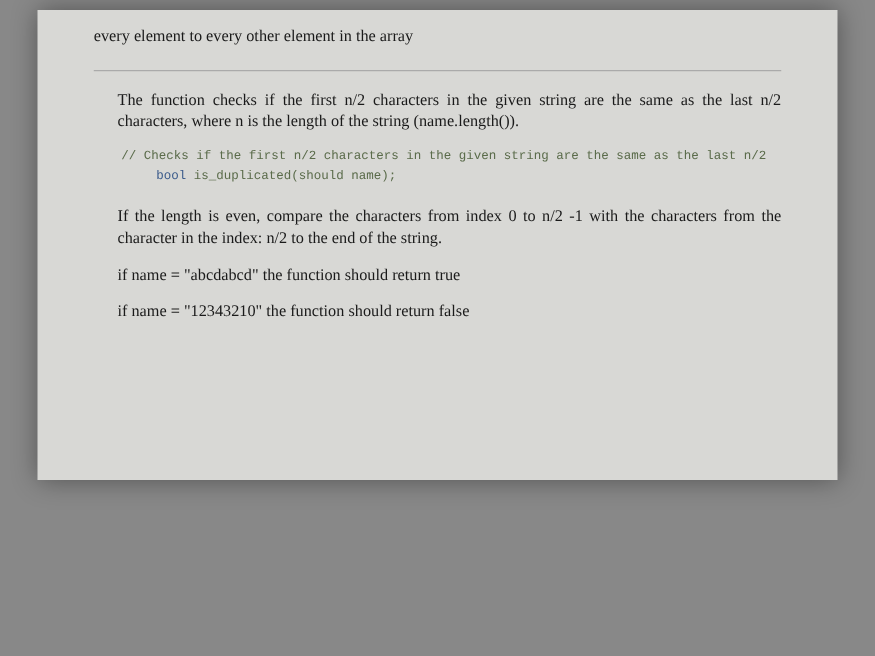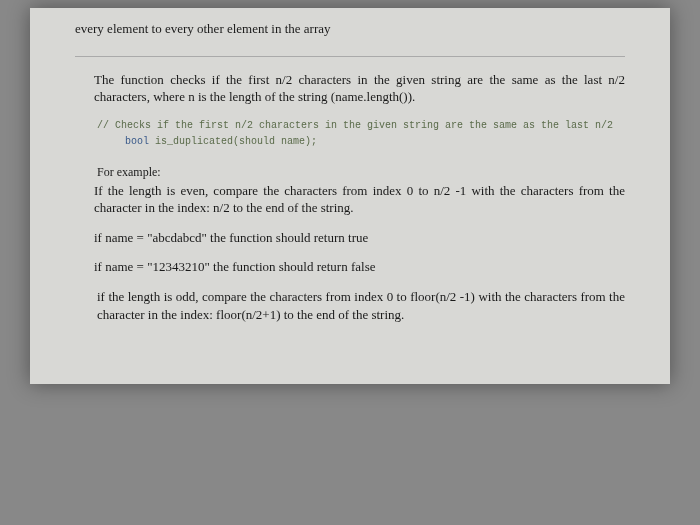--- a/index.html
+++ b/index.html
@@ -75,23 +75,21 @@
   <hr class="sep">
 
 
   <div class="indent-block spaced">The function checks if the first n/2 characters in the given string are the same as the last n/2 characters, where n is the length of the string (name.length()).</div>
 
   <div class="code">
     <div>// Checks if the first n/2 characters in the given string are the same as the last n/2</div>
     <div><span class="kw">bool</span><span> is_duplicated(should name);</span></div>
   </div>
 
-  <div class="for-example">For example:</div>
 
   <div class="indent-block spaced">If the length is even, compare the characters from index 0 to n/2 -1 with the characters from the character in the index: n/2 to the end of the string.</div>
 
   <div class="indent-block spaced">if name = "abcdabcd" the function should return true</div>
 
   <div class="indent-block spaced">if name = "12343210" the function should return false</div>
 
-  <div class="indent-block">if the length is odd, compare the characters from index 0 to floor(n/2 -1) with the characters from the character in the index: floor(n/2+1) to the end of the string.</div>
 
 </div>
 
 </body></html>

